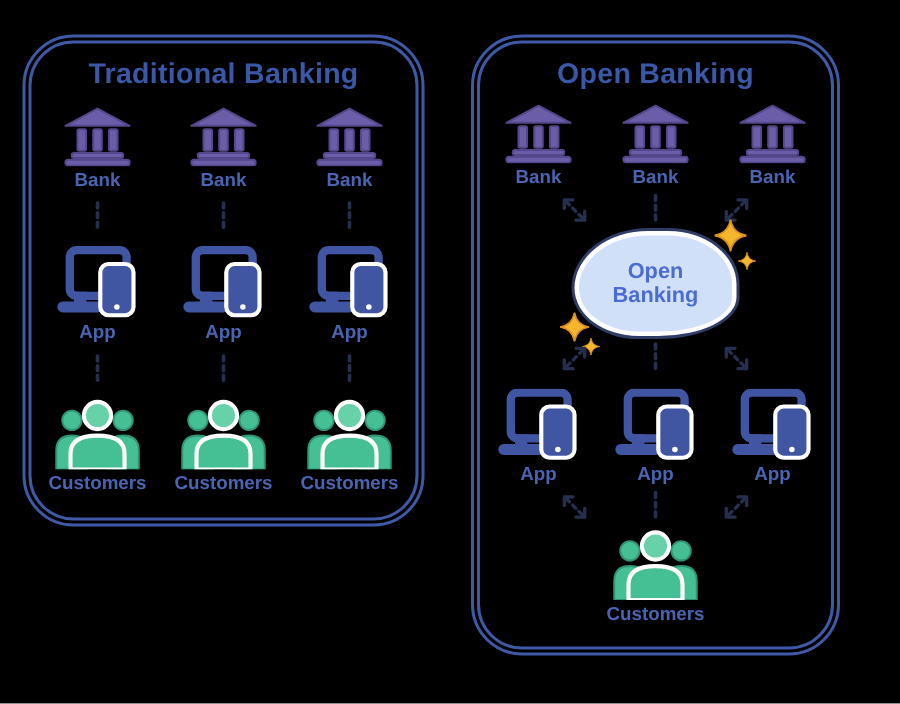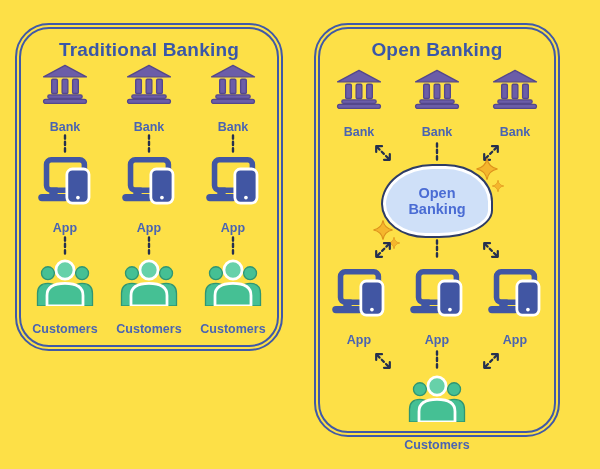--- a/index.html
+++ b/index.html
@@ -1,33 +1,33 @@
 <!DOCTYPE html>
 <html><head>
 <meta charset="utf-8">
 <style>
   html,body{margin:0;padding:0;background:#ffffff;}
   .stage{
-    position:relative;width:600px;height:469px;background:#fde047;overflow:hidden;
+    position:relative;width:600px;height:469px;background:#000000;overflow:hidden;
     font-family:"Liberation Sans",sans-serif;
   }
   .panel{
     position:absolute;border:6px double #4059a7;border-radius:34px;box-sizing:border-box;
     display:flex;flex-direction:column;align-items:center;
   }
   .panel.left{left:15px;top:23px;width:268px;height:328px;}
   .panel.right{left:314px;top:23px;width:246px;height:414px;}
   .panel-title{
     margin:10px 0 0 0;font-size:19px;font-weight:bold;color:#3a57a8;letter-spacing:0.2px;
   }
   
   .grid3{flex:1;display:flex;width:100%;padding:2px 2px 8px 2px;box-sizing:border-box;}
   .col{flex:1;display:flex;flex-direction:column;align-items:center;justify-content:space-evenly;}
   .node{display:flex;flex-direction:column;align-items:center;}
-  .lbl{margin-top:16px;font-size:12.5px;font-weight:bold;color:#4a64b2;white-space:nowrap;}
+  .lbl{margin-top:2px;font-size:12.5px;font-weight:bold;color:#4a64b2;white-space:nowrap;}
   
   .bank-icon{width:46px;height:40px;}
   .app-icon{width:54px;height:48px;}
   .customers-icon{width:58px;height:48px;}
   .vconn{width:6px;height:22px;}
   .diag{width:22px;height:22px;}
   .diag.flip{transform:scaleX(-1);}
   
   .row3{display:flex;width:100%;margin-top:8px;}
   .row3 .cell{flex:1;display:flex;justify-content:center;}

